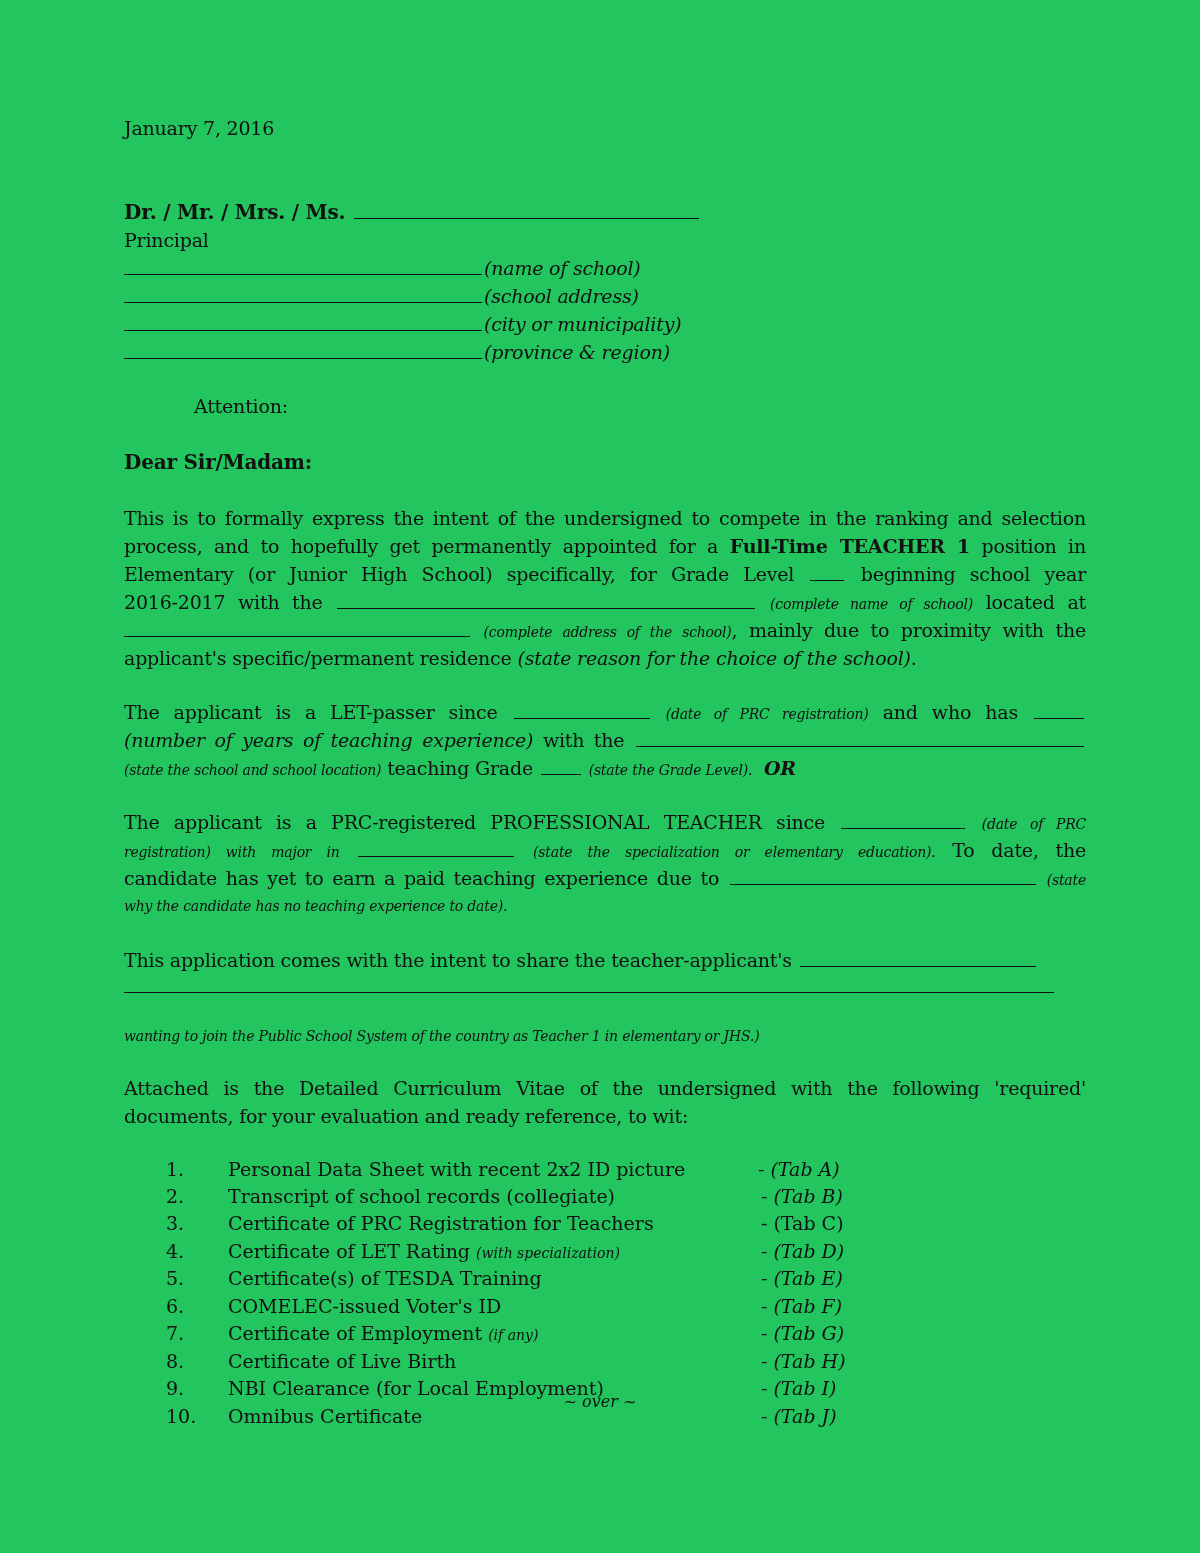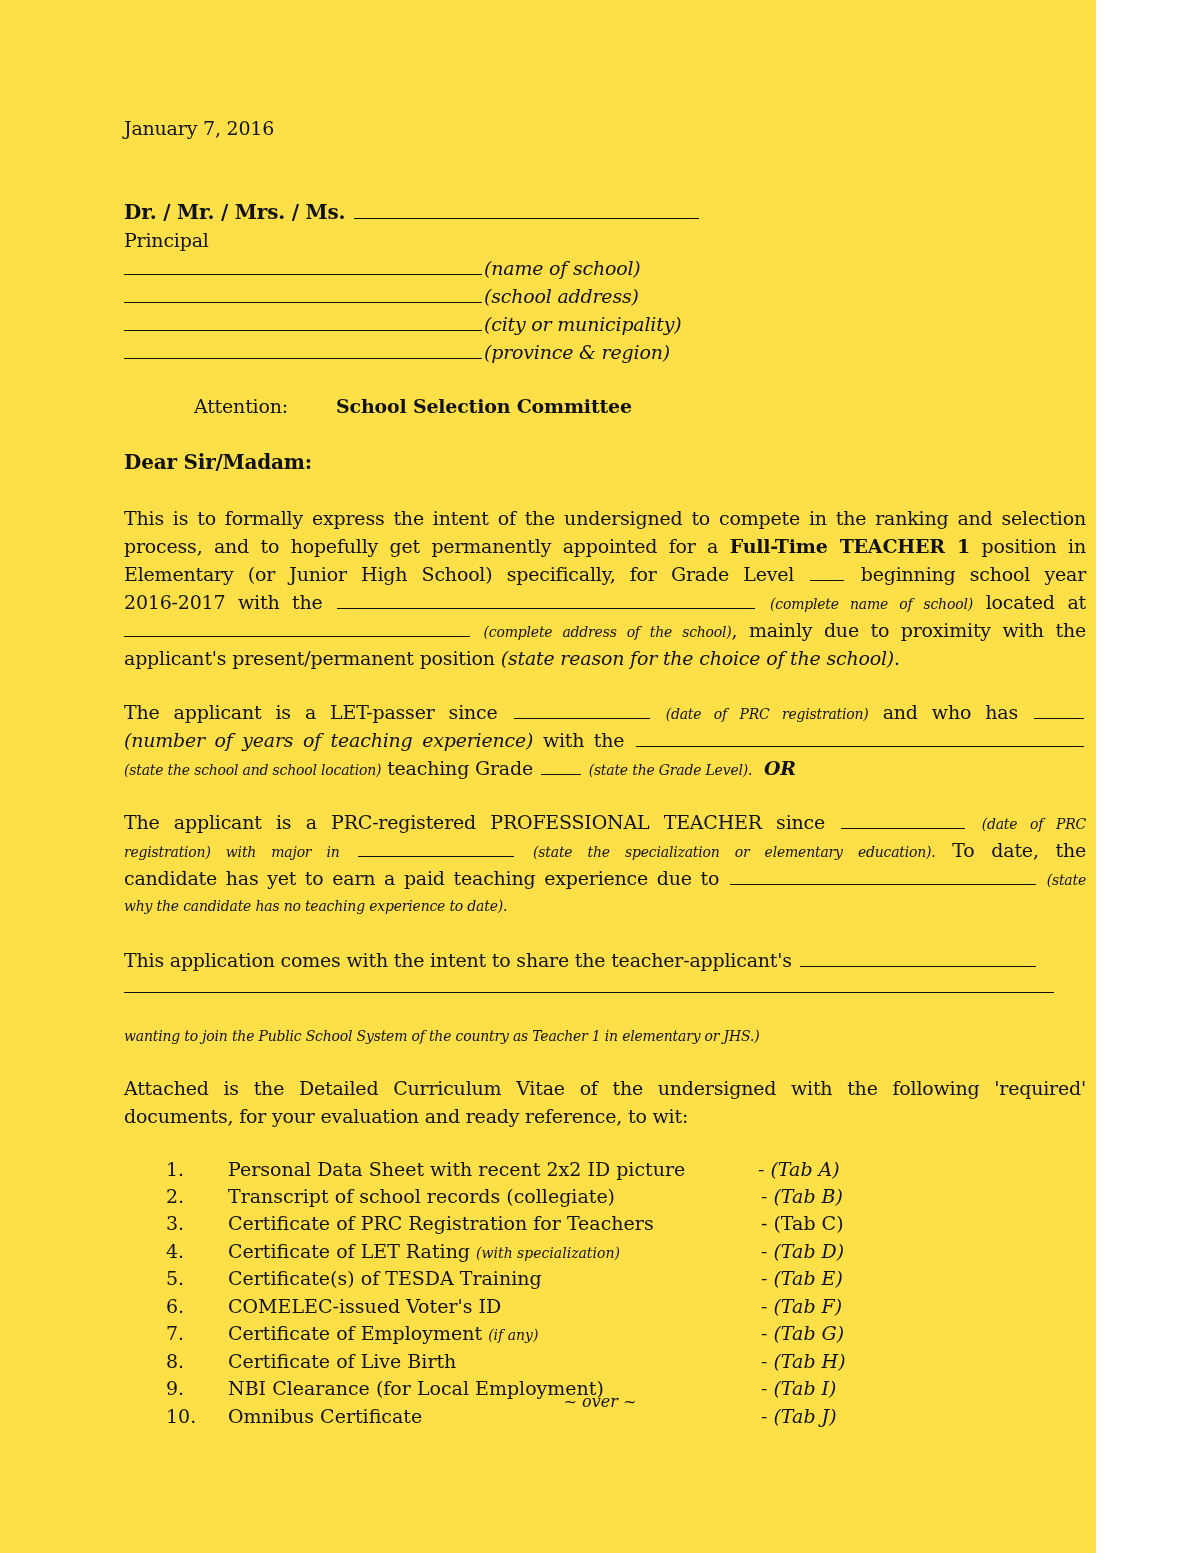--- a/index.html
+++ b/index.html
@@ -1,18 +1,18 @@
 <!DOCTYPE html>
 <html><head>
 <meta charset="utf-8">
 <style>
   html, body { margin: 0; padding: 0; background: #ffffff; }
   body { width: 1200px; height: 1553px; position: relative; overflow: hidden;
          font-family: "DejaVu Serif", "Liberation Serif", serif; color: #111; }
-  .page { position: absolute; left: 0; top: 0; width: 1096px; height: 1553px; background: #fde047; }
+  .page { position: absolute; left: 0; top: 0; width: 1200px; height: 1553px; background: #22c55e; }
   .line { position: absolute; left: 124px; font-size: 19px; line-height: 28px; white-space: nowrap; letter-spacing: -0.2px; }
   .b { font-weight: bold; }
   .i { font-style: italic; }
   .xs { font-size: 14px; }
   .blank { display: inline-block; border-bottom: 1.5px solid #111; height: 18px; vertical-align: baseline; margin: 0 2px; }
   .just { width: 962px; text-align: justify; text-align-last: justify; }
   .list-item { position: absolute; left: 166px; font-size: 19px; line-height: 27px; white-space: nowrap; }
   .list-num { display: inline-block; width: 62px; text-align: left; }
   .list-tab { position: absolute; left: 595px; white-space: nowrap; }
   .over { position: absolute; left: 0; width: 1200px; text-align: center; top: 1392px; font-size: 16px; font-style: italic; }
@@ -37,39 +37,38 @@
     <span class="blank" style="width:358px; margin-left:0;"></span><span class="i">(school address)</span>
   </div>
   <div class="line" style="top:310px;">
     <span class="blank" style="width:358px; margin-left:0;"></span><span class="i">(city or municipality)</span>
   </div>
   <div class="line" style="top:338px;">
     <span class="blank" style="width:358px; margin-left:0;"></span><span class="i">(province &amp; region)</span>
   </div>
 
   <div class="line" style="top:392px; left:194px;">Attention:</div>
-  <div class="line b" style="top:392px; left:336px;">School Selection Committee</div>
 
   <div class="line b" style="top:448px; font-size:20px;">Dear Sir/Madam:</div>
 
   <div class="line just" style="top:504px;">This is to formally express the intent of the undersigned to compete in the ranking and selection</div>
   <div class="line just" style="top:532px;">
     <span>process, and to hopefully get permanently appointed for a</span> <span class="b">Full-Time TEACHER 1</span> <span>position in</span>
   </div>
   <div class="line just" style="top:560px;">
     <span>Elementary (or Junior High School) specifically, for Grade Level</span> <span class="blank" style="width:34px;"></span> <span>beginning school year</span>
   </div>
   <div class="line just" style="top:588px;">
     <span>2016-2017 with the</span> <span class="blank" style="width:418px;"></span> <span class="i xs">(complete name of school)</span> <span>located at</span>
   </div>
   <div class="line just" style="top:616px;">
     <span class="blank" style="width:346px; margin-left:0;"></span> <span class="i xs">(complete address of the school)</span><span>, mainly due to proximity with the</span>
   </div>
   <div class="line" style="top:644px;">
-    <span>applicant's present/permanent position</span> <span class="i">(state reason for the choice of the school)</span><span>.</span>
+    <span>applicant's specific/permanent residence</span> <span class="i">(state reason for the choice of the school)</span><span>.</span>
   </div>
 
   <div class="line just" style="top:698px;">
     <span>The applicant is a LET-passer since</span> <span class="blank" style="width:136px;"></span> <span class="i xs">(date of PRC registration)</span> <span>and who has</span> <span class="blank" style="width:50px;"></span>
   </div>
   <div class="line just" style="top:726px;">
     <span class="i">(number of years of teaching experience)</span> <span>with the</span> <span class="blank" style="width:448px;"></span>
   </div>
   <div class="line" style="top:754px;">
     <span class="i xs">(state the school and school location)</span> <span>teaching Grade</span> <span class="blank" style="width:40px;"></span> <span class="i xs">(state the Grade Level).</span>&nbsp;&nbsp;<span class="b i">OR</span>

